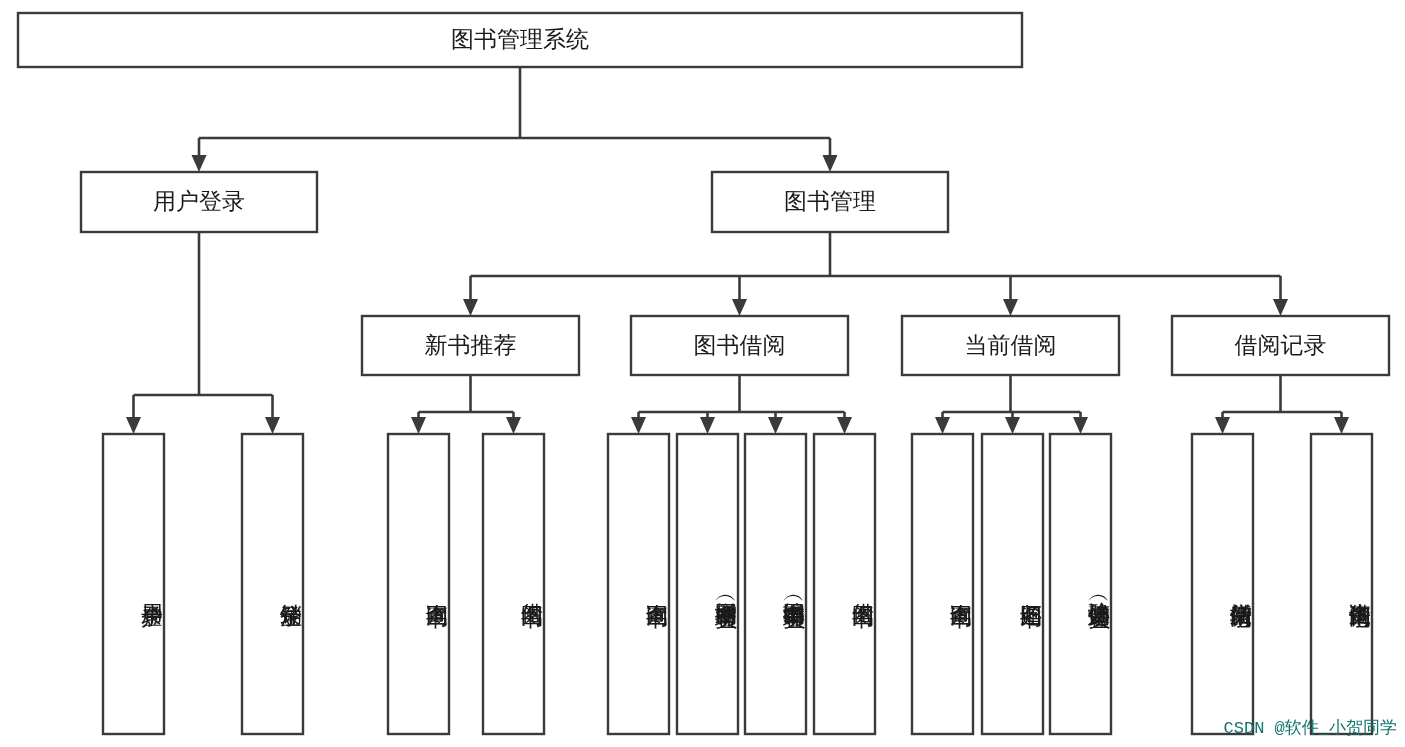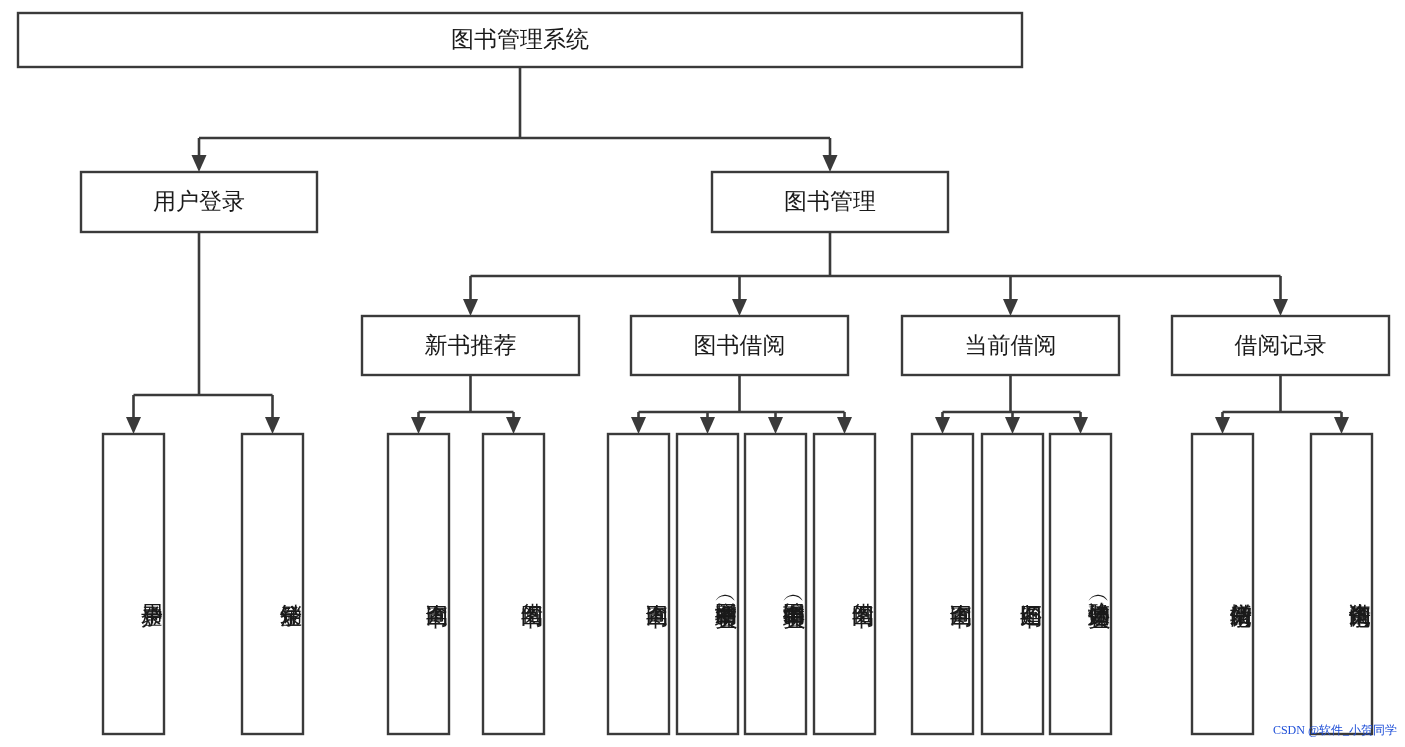--- a/index.html
+++ b/index.html
@@ -56,23 +56,23 @@
     display: flex;
     align-items: flex-start;
     justify-content: center;
     pointer-events: none;
     white-space: nowrap;
   }
   #watermark {
     position: absolute;
     right: 8px;
     bottom: 8px;
-    font-family: Liberation Serif, serif;
-    font-size: 12px;
-    color: #1d4ed8;
+    font-family: Liberation Mono, monospace;
+    font-size: 17px;
+    color: #0f766e;
     white-space: nowrap;
   }
 </style>
 </head>
 <body>
 
 <svg id="canvas" viewBox="0 0 1405 747">
   <g id="connectors-layer">
       <path d="M 520 67 L 520 138" class="connector"></path>
       <path d="M 199 138 L 830 138" class="connector"></path>

